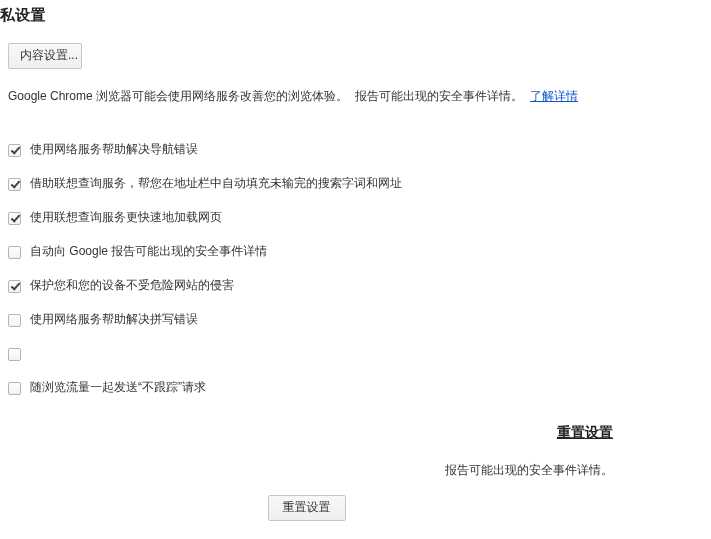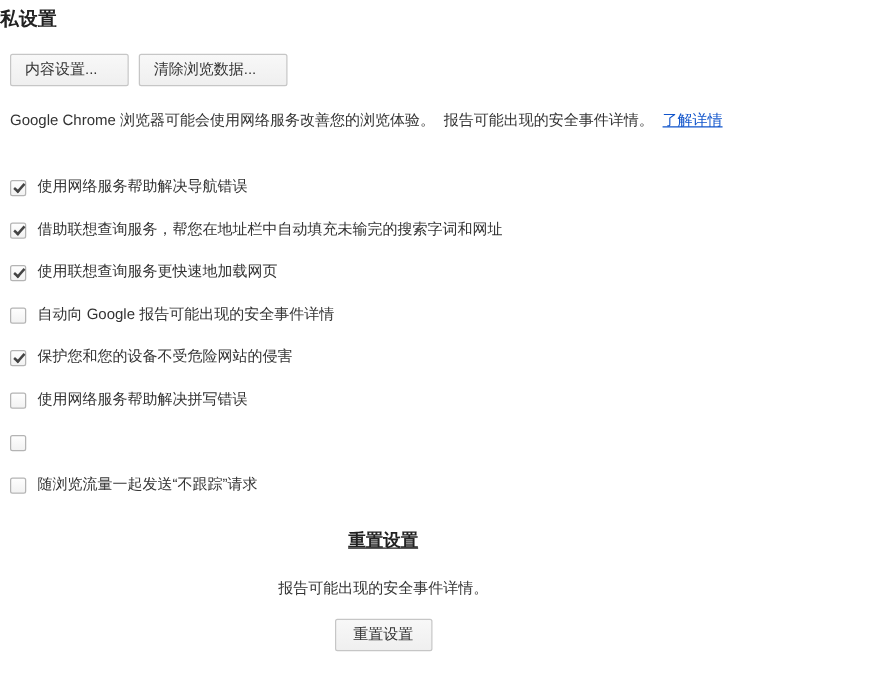--- a/index.html
+++ b/index.html
@@ -37,21 +37,21 @@
     left: 8px;
     top: 43px;
     display: flex;
     gap: 8px;
   }
   .btn {
     display: inline-block;
     background: linear-gradient(#f8f8f8, #efefef);
     border: 1px solid #c6c6c6;
     border-radius: 2px;
-    padding: 4px 24px 5px 11px;
+    padding: 4px 3px 5px 11px;
     font-size: 12px;
     color: #333333;
     font-family: "Liberation Sans", sans-serif;
     line-height: 15px;
     cursor: default;
   }
   .desc {
     position: absolute;
     left: 8px;
     top: 88px;
@@ -105,21 +105,21 @@
     font-size: 12px;
     color: #333333;
     line-height: 15px;
     white-space: nowrap;
   }
   .reset-block {
     position: absolute;
     left: 0;
     top: 424px;
     width: 613px;
-    text-align: center;
+    text-align: right;
   }
   .reset-title {
     font-size: 14px;
     font-weight: bold;
     color: #222222;
     text-decoration: underline;
     margin-bottom: 20px;
   }
   .reset-desc {
     font-size: 12px;
@@ -136,21 +136,20 @@
 </style>
 </head>
 <body>
 
 <div class="page">
 
   <div class="section-title">私设置</div>
 
   <div class="button-row">
     <div class="btn">内容设置...</div>
-    <div class="btn">清除浏览数据...</div>
   </div>
 
   <div class="desc">
     <span>Google Chrome 浏览器可能会使用网络服务改善您的浏览体验。</span><span class="sp"></span><span>报告可能出现的安全事件详情。</span><span class="sp"></span><span class="learn-more">了解详情</span>
   </div>
 
   <div class="checkbox-list">
 
     <div class="cb-row">
       <span class="cb-box checked"></span>

